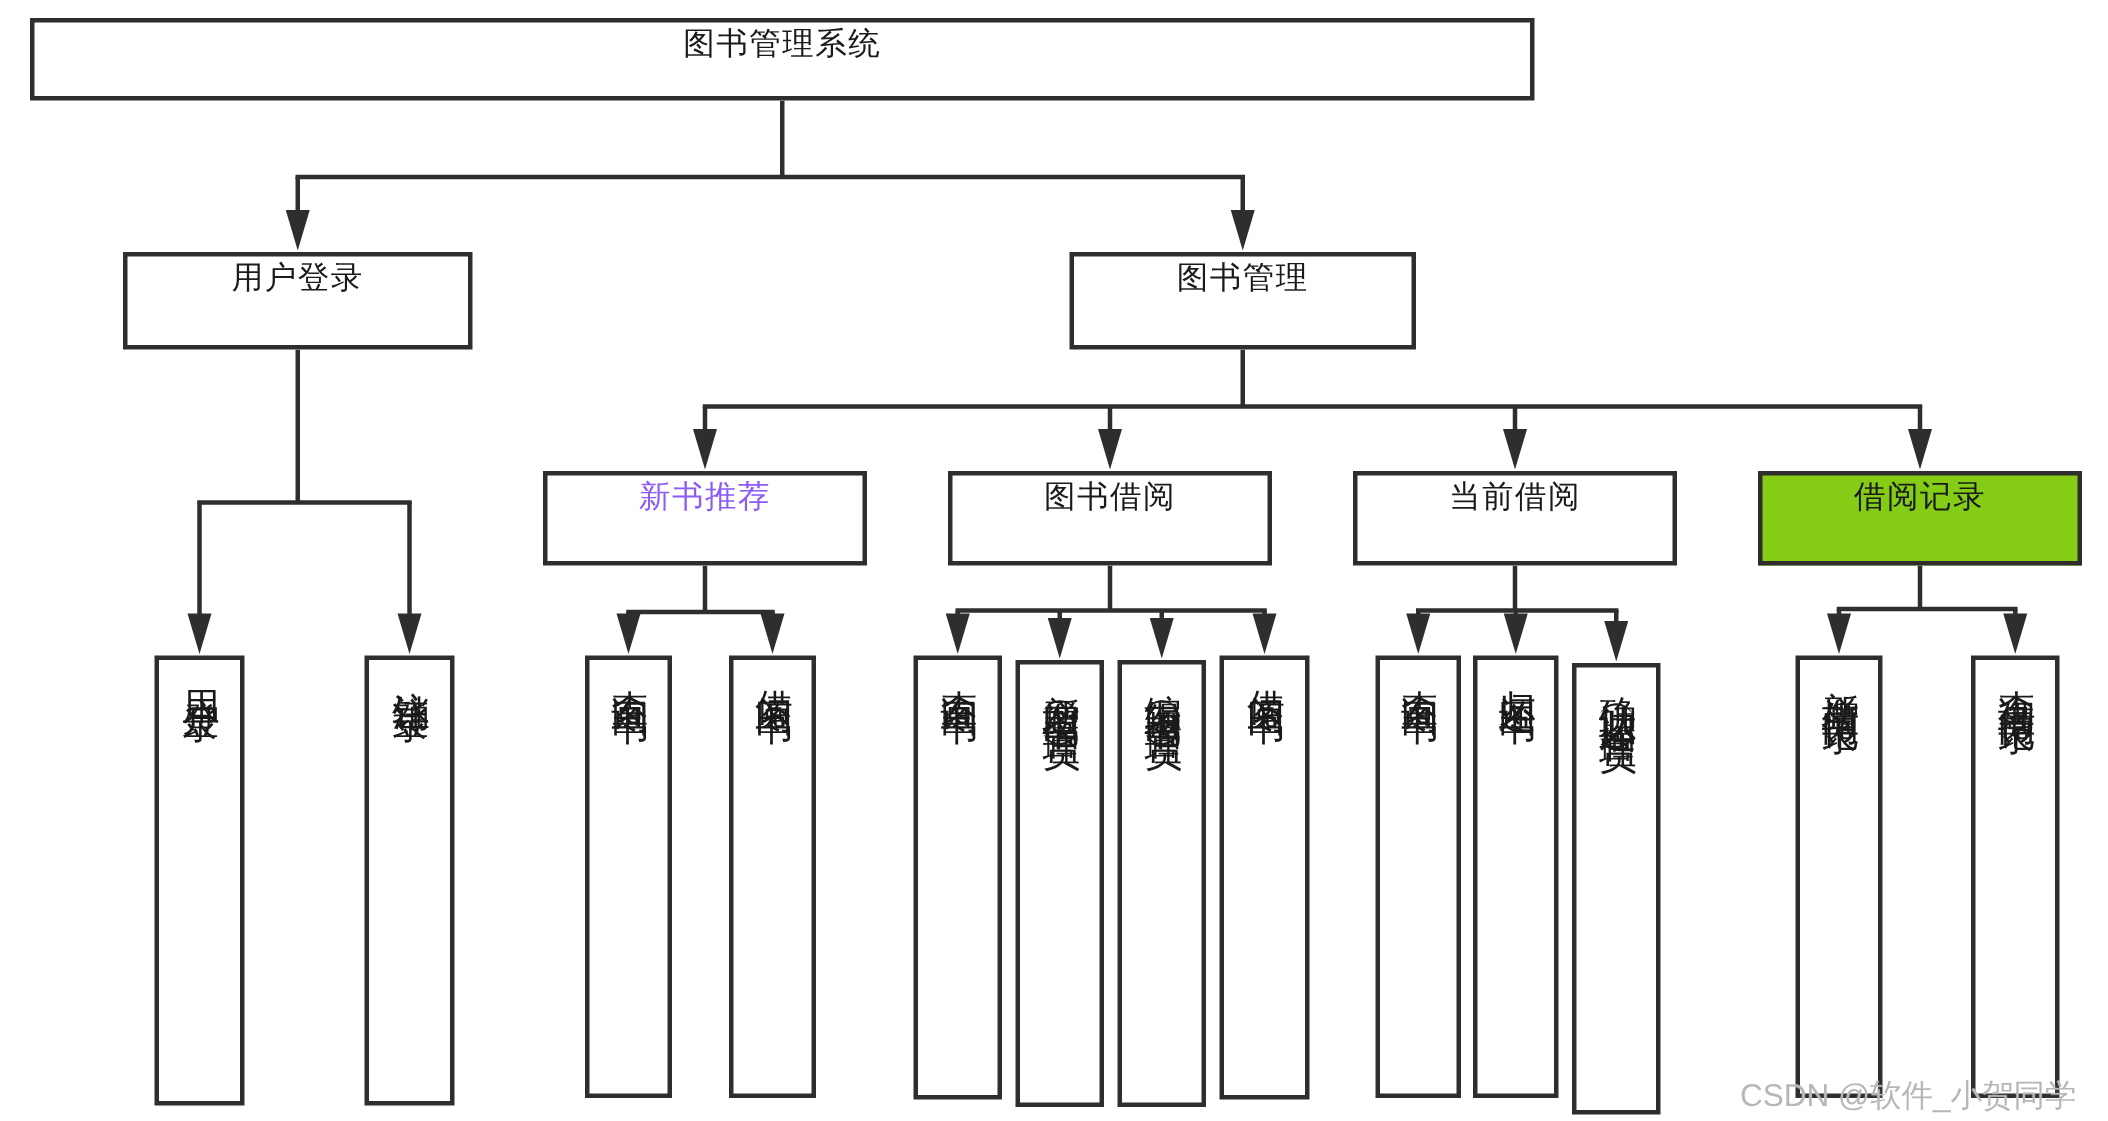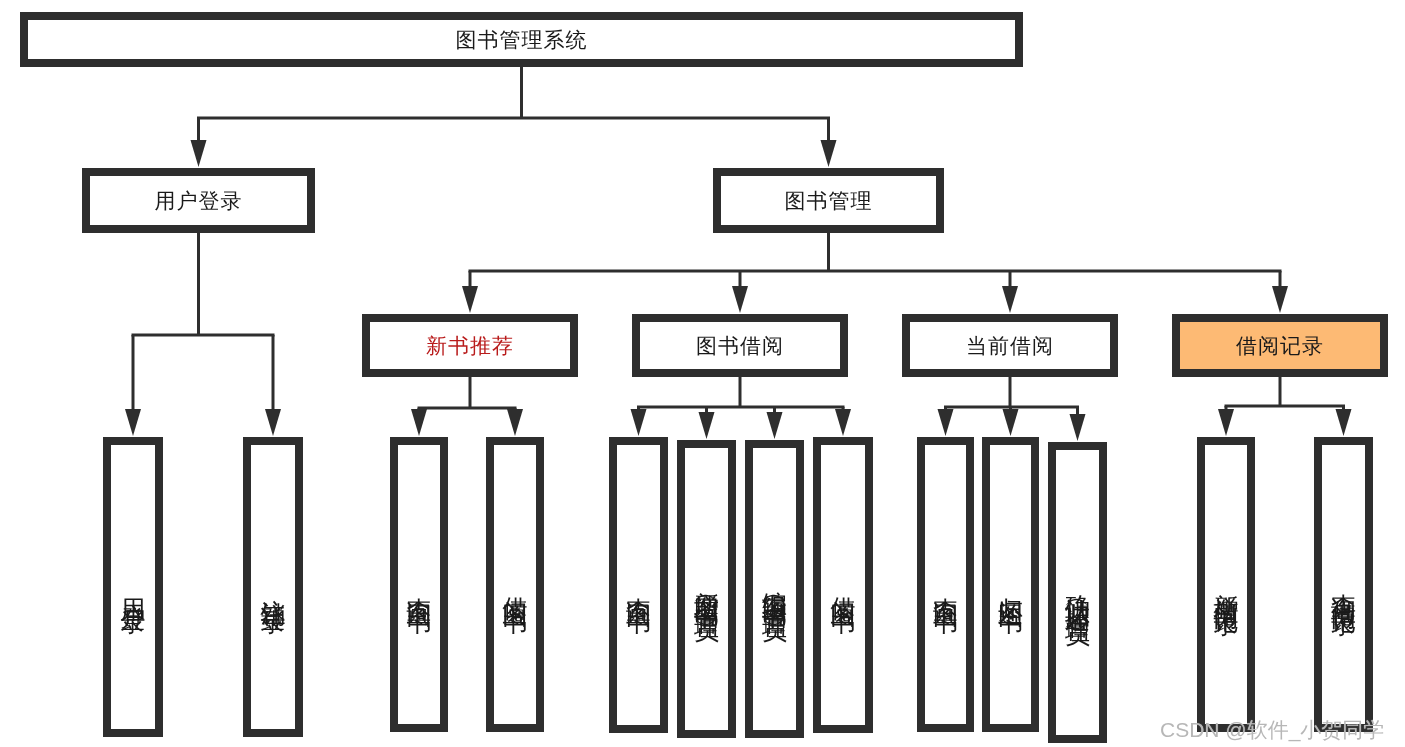--- a/index.html
+++ b/index.html
@@ -28,23 +28,22 @@
     left: 0;
     top: 0;
     width: 1405px;
     height: 747px;
     z-index: 2;
   }
   .node {
     position: absolute;
     box-sizing: border-box;
     background: #ffffff;
-    border: 8px solid #f97316;
+    border: 3px solid #f97316;
     display: flex;
-    align-items: center;
     justify-content: center;
     color: #1a1a1a;
   }
   .node.horizontal span {
     font-size: 21px;
     letter-spacing: 1px;
     white-space: nowrap;
   }
   .node.vertical span {
     writing-mode: vertical-rl;
@@ -126,30 +125,30 @@
   <div id="nodes-layer">
       <div class="node horizontal" style="left: 20px; top: 12px; width: 1003px; height: 55px; border-color: rgb(46, 46, 46); background: rgb(255, 255, 255); color: rgb(26, 26, 26);">
         <span>图书管理系统</span>
       </div>
       <div class="node horizontal" style="left: 82px; top: 168px; width: 233px; height: 65px; border-color: rgb(46, 46, 46); background: rgb(255, 255, 255); color: rgb(26, 26, 26);">
         <span>用户登录</span>
       </div>
       <div class="node horizontal" style="left: 713px; top: 168px; width: 231px; height: 65px; border-color: rgb(46, 46, 46); background: rgb(255, 255, 255); color: rgb(26, 26, 26); font-family: Liberation Mono, monospace;">
         <span>图书管理</span>
       </div>
-      <div class="node horizontal" style="left: 362px; top: 314px; width: 216px; height: 63px; border-color: rgb(46, 46, 46); background: rgb(255, 255, 255); color: #b91c1c;">
+      <div class="node horizontal" style="left: 362px; top: 314px; width: 216px; height: 63px; border-color: rgb(46, 46, 46); background: rgb(255, 255, 255); color: #8b5cf6;">
         <span>新书推荐</span>
       </div>
       <div class="node horizontal" style="left: 902px; top: 314px; width: 216px; height: 63px; border-color: rgb(46, 46, 46); background: rgb(255, 255, 255); color: rgb(26, 26, 26);">
         <span>当前借阅</span>
       </div>
       <div class="node horizontal" style="left: 632px; top: 314px; width: 216px; height: 63px; border-color: rgb(46, 46, 46); background: rgb(255, 255, 255); color: rgb(26, 26, 26);">
         <span>图书借阅</span>
       </div>
-      <div class="node horizontal" style="left: 1172px; top: 314px; width: 216px; height: 63px; border-color: rgb(46, 46, 46); background: #fdba74; color: rgb(26, 26, 26);">
+      <div class="node horizontal" style="left: 1172px; top: 314px; width: 216px; height: 63px; border-color: rgb(46, 46, 46); background: #84cc16; color: rgb(26, 26, 26);">
         <span>借阅记录</span>
       </div>
       <div class="node vertical" style="left: 103px; top: 437px; width: 60px; height: 300px; border-color: rgb(46, 46, 46); background: rgb(255, 255, 255); color: rgb(26, 26, 26);">
         <span>用户登录</span>
       </div>
       <div class="node vertical" style="left: 243px; top: 437px; width: 60px; height: 300px; border-color: rgb(46, 46, 46); background: rgb(255, 255, 255); color: rgb(26, 26, 26);">
         <span>注销登录</span>
       </div>
       <div class="node vertical" style="left: 390px; top: 437px; width: 58px; height: 295px; border-color: rgb(46, 46, 46); background: rgb(255, 255, 255); color: rgb(26, 26, 26);">
         <span>查询图书</span>

